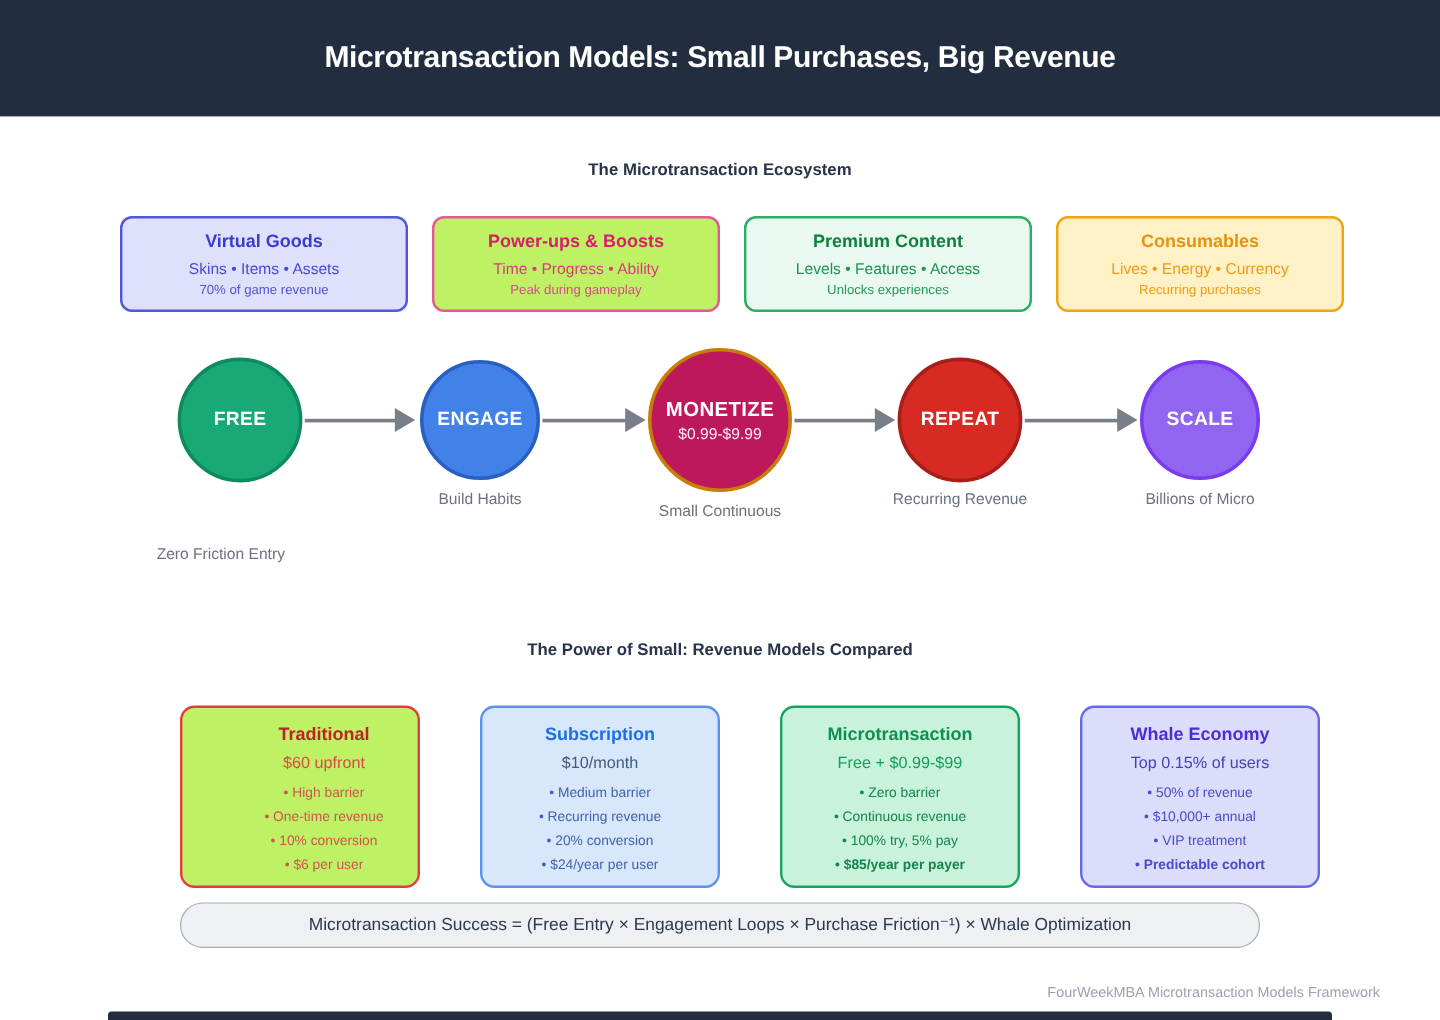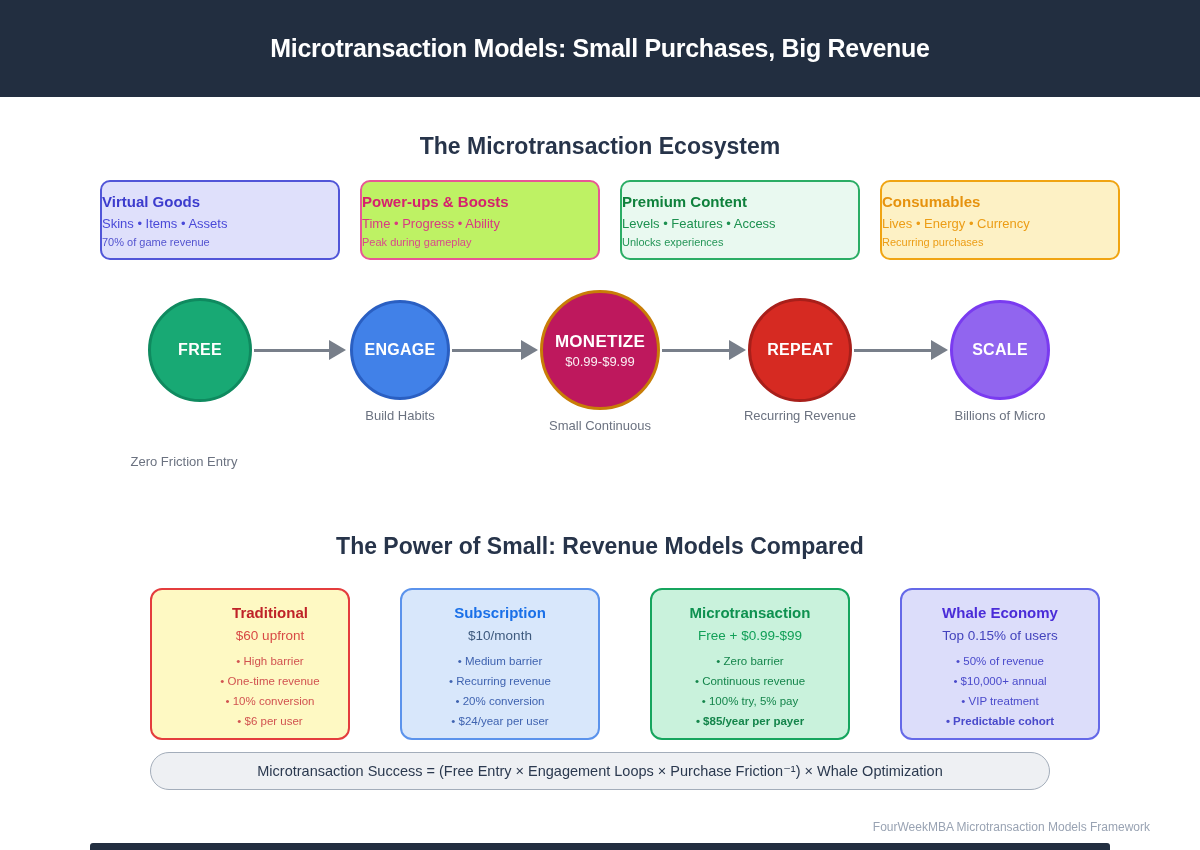--- a/index.html
+++ b/index.html
@@ -6,27 +6,27 @@
   .page{position:relative;width:1200px;height:850px;background:#ffffff;overflow:hidden;
         font-family:"Liberation Sans","DejaVu Sans",sans-serif;}
 
   
   .topbar{position:absolute;left:0;top:0;width:1200px;height:97px;background:#222e40;
           display:flex;align-items:center;justify-content:center;}
   .topbar h1{margin:0;color:#ffffff;font-size:25px;font-weight:bold;letter-spacing:-0.3px;}
 
   
   .sec-heading{position:absolute;left:0;width:1200px;text-align:center;
-               color:#27344a;font-size:23px;font-weight:bold;}
+               color:#27344a;font-size:14px;font-weight:bold;}
   .eco-heading{top:133px;}
   .cmp-heading{top:533px;}
 
   
   .cat-box{position:absolute;top:180px;width:240px;height:80px;border-radius:10px;
-           border:2px solid;box-sizing:border-box;}
+           border:2px solid;box-sizing:border-box;text-align:center;}
   .cat-title{font-size:15px;font-weight:bold;margin-top:11px;}
   .cat-line1{font-size:13px;margin-top:6px;}
   .cat-line2{font-size:11px;margin-top:5px;}
   .cat0{left:100px;background:#dfe0fb;border-color:#5156d8;}
   .cat0 .cat-title{color:#3c3bcd}.cat0 .cat-line1{color:#4949d8}.cat0 .cat-line2{color:#5353cf}
   .cat1{left:360px;background:#bef264;border-color:#e85795;}
   .cat1 .cat-title{color:#d6206e}.cat1 .cat-line1{color:#d93a82}.cat1 .cat-line2{color:#d94a8a}
   .cat2{left:620px;background:#e9f9f0;border-color:#2bad65;}
   .cat2 .cat-title{color:#0f813c}.cat2 .cat-line1{color:#1d9150}.cat2 .cat-line2{color:#259658}
   .cat3{left:880px;background:#fdf1c5;border-color:#f0a412;}
@@ -61,21 +61,21 @@
   .al3{left:854px;width:78px;} .ah3{left:931px;}
 
   
   .model-box{position:absolute;top:588px;width:200px;height:152px;border-radius:12px;
              border:2.5px solid;box-sizing:border-box;text-align:center;}
   .m-title{font-size:15px;font-weight:bold;margin-top:14px;}
   .m-sub{font-size:13.5px;margin-top:7px;}
   .m-bullet{font-size:11.5px;margin-top:8px;}
   .m-bullet.first{margin-top:12px;}
   .m-bullet.bold{font-weight:bold;}
-  .m0{left:150px;background:#fef9c3;border-color:#e43d3d;padding-left:40px;}
+  .m0{left:150px;background:#bef264;border-color:#e43d3d;padding-left:40px;}
   .m0 .m-title{color:#bf2328}.m0 .m-sub{color:#d84a45}.m0 .m-bullet{color:#d15350}
   .m1{left:400px;background:#d8e7fb;border-color:#5b93ec;}
   .m1 .m-title{color:#1a70e8}.m1 .m-sub{color:#3e5a7e}.m1 .m-bullet{color:#3f63b0}
   .m2{left:650px;background:#c9f2dc;border-color:#16a55e;}
   .m2 .m-title{color:#0e9150}.m2 .m-sub{color:#12a058}.m2 .m-bullet{color:#14854b}
   .m3{left:900px;background:#dcddfa;border-color:#6569e8;}
   .m3 .m-title{color:#4a2cd8}.m3 .m-sub{color:#4343bd}.m3 .m-bullet{color:#4a4acb}
 
   
   .formula{position:absolute;left:150px;top:752px;width:900px;height:38px;border-radius:19px;

